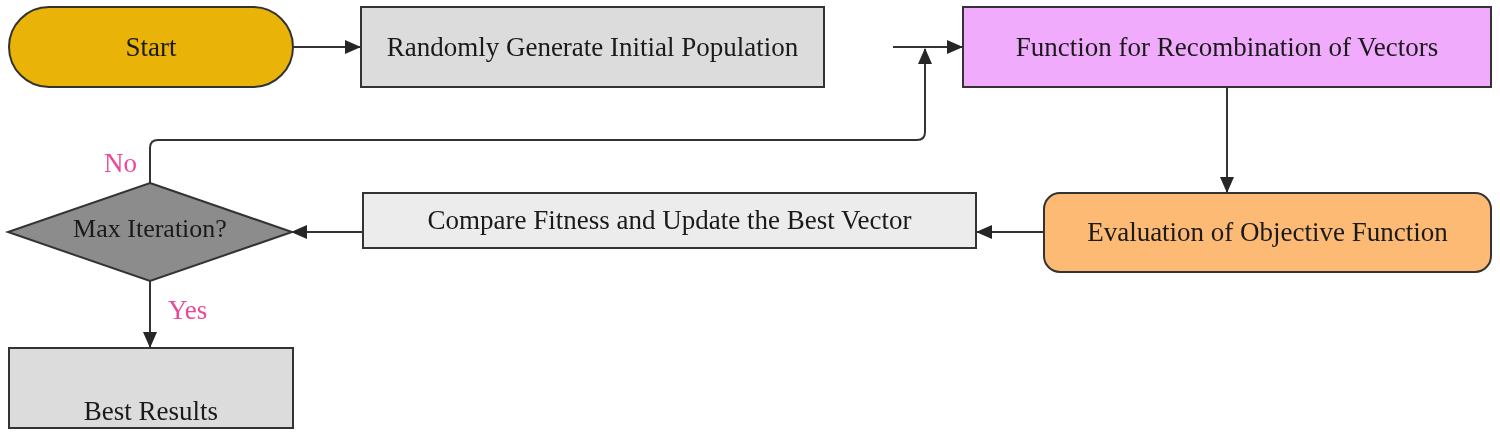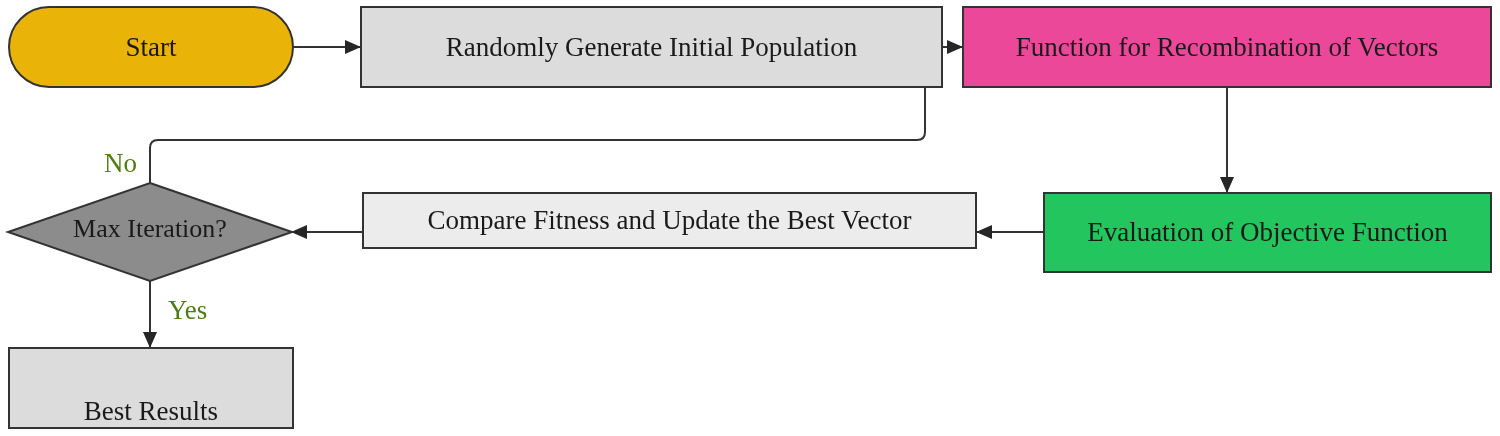--- a/index.html
+++ b/index.html
@@ -31,21 +31,21 @@
       color: #1a1a1a;
       font-size: 27px;
       white-space: nowrap;
     }
     .terminal {
       border-radius: 41px;
     }
     .label {
       position: absolute;
       font-size: 27px;
-      color: #4d7c0f;
+      color: #ec4899;
       white-space: nowrap;
     }
     .diamond-text {
       position: absolute;
       font-size: 26px;
       color: #1a1a1a;
       white-space: nowrap;
       text-align: center;
     }
   </style>
@@ -78,29 +78,29 @@
 
     <line x1="150" y1="281" x2="150" y2="347" stroke="#333" stroke-width="2" marker-end="url(#arrowBig)"></line>
 
     <polygon points="150,183 292,232 150,281 8,232" fill="#8c8c8c" stroke="#333" stroke-width="2"></polygon>
   </svg>
 
   <div class="node terminal" style="left:8px; top:6px; width:286px; height:82px; background:#eab308;">
     <span>Start</span>
   </div>
 
-  <div class="node" style="left:360px; top:6px; width:583px; height:82px; background:#dcdcdc;">
+  <div class="node" style="left:360px; top:6px; width:465px; height:82px; background:#dcdcdc;">
     <span>Randomly Generate Initial Population</span>
   </div>
 
-  <div class="node" style="left:962px; top:6px; width:530px; height:82px; background:#ec4899;">
+  <div class="node" style="left:962px; top:6px; width:530px; height:82px; background:#f0abfc;">
     <span>Function for Recombination of Vectors</span>
   </div>
 
-  <div class="node" style="left:1043px; top:192px; width:449px; height:81px; background:#22c55e;">
+  <div class="node" style="left:1043px; top:192px; width:449px; height:81px; background:#fdba74;border-radius:17px;">
     <span>Evaluation of Objective Function</span>
   </div>
 
   <div class="node" style="left:362px; top:192px; width:615px; height:57px; background:#ececec;">
     <span>Compare Fitness and Update the Best Vector</span>
   </div>
 
   <div class="diamond-text" style="left:8px; top:214px; width:284px;">Max Iteration?</div>
 
   <div class="label" style="left:104px; top:148px;">No</div>

